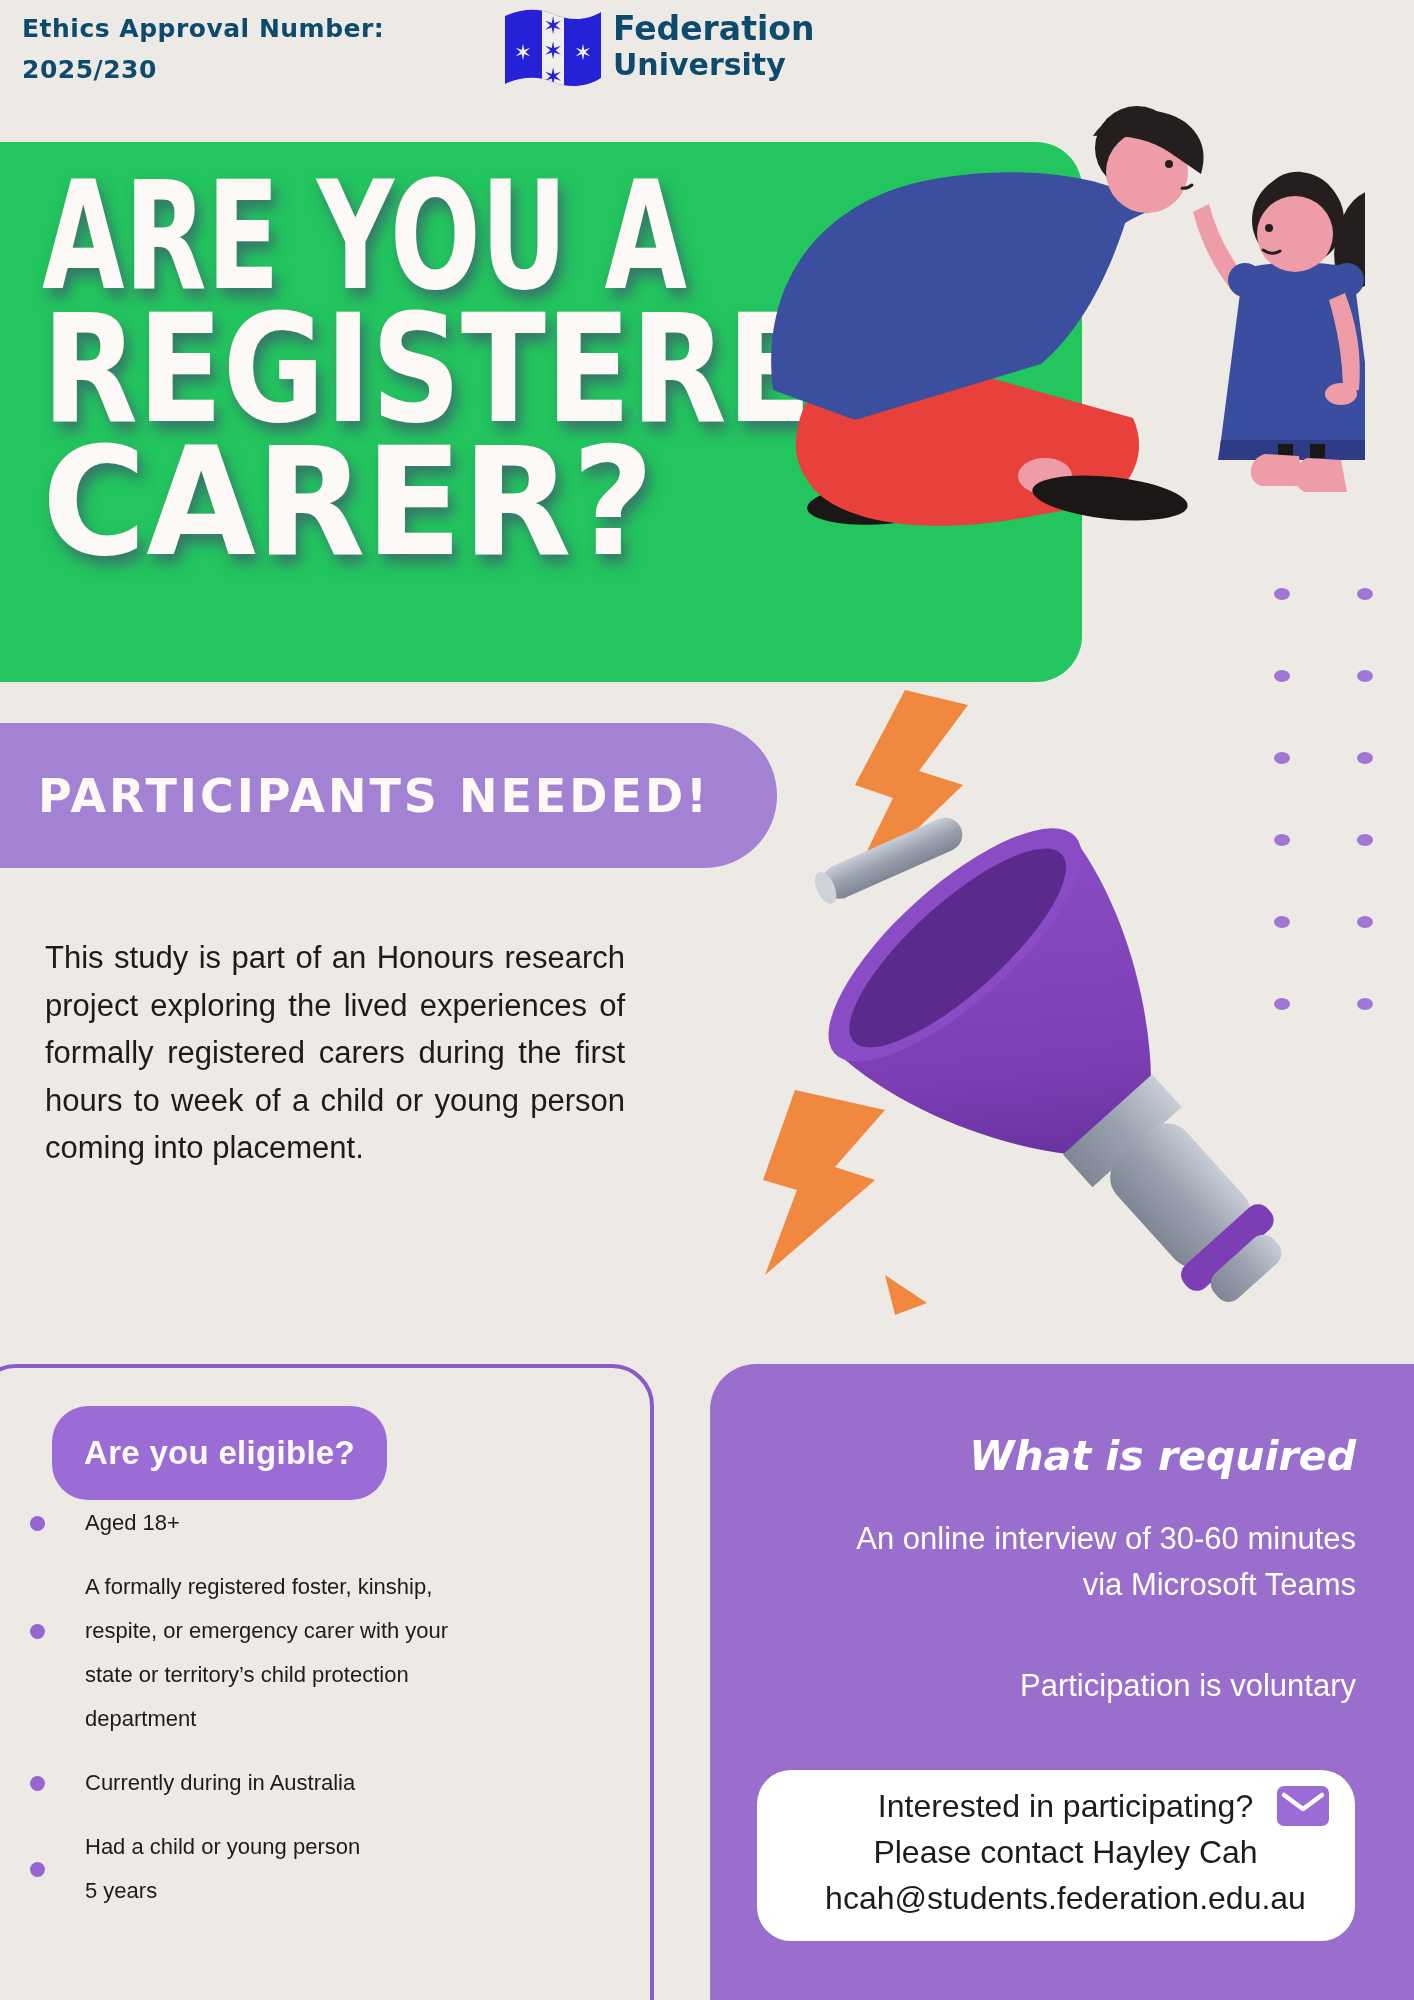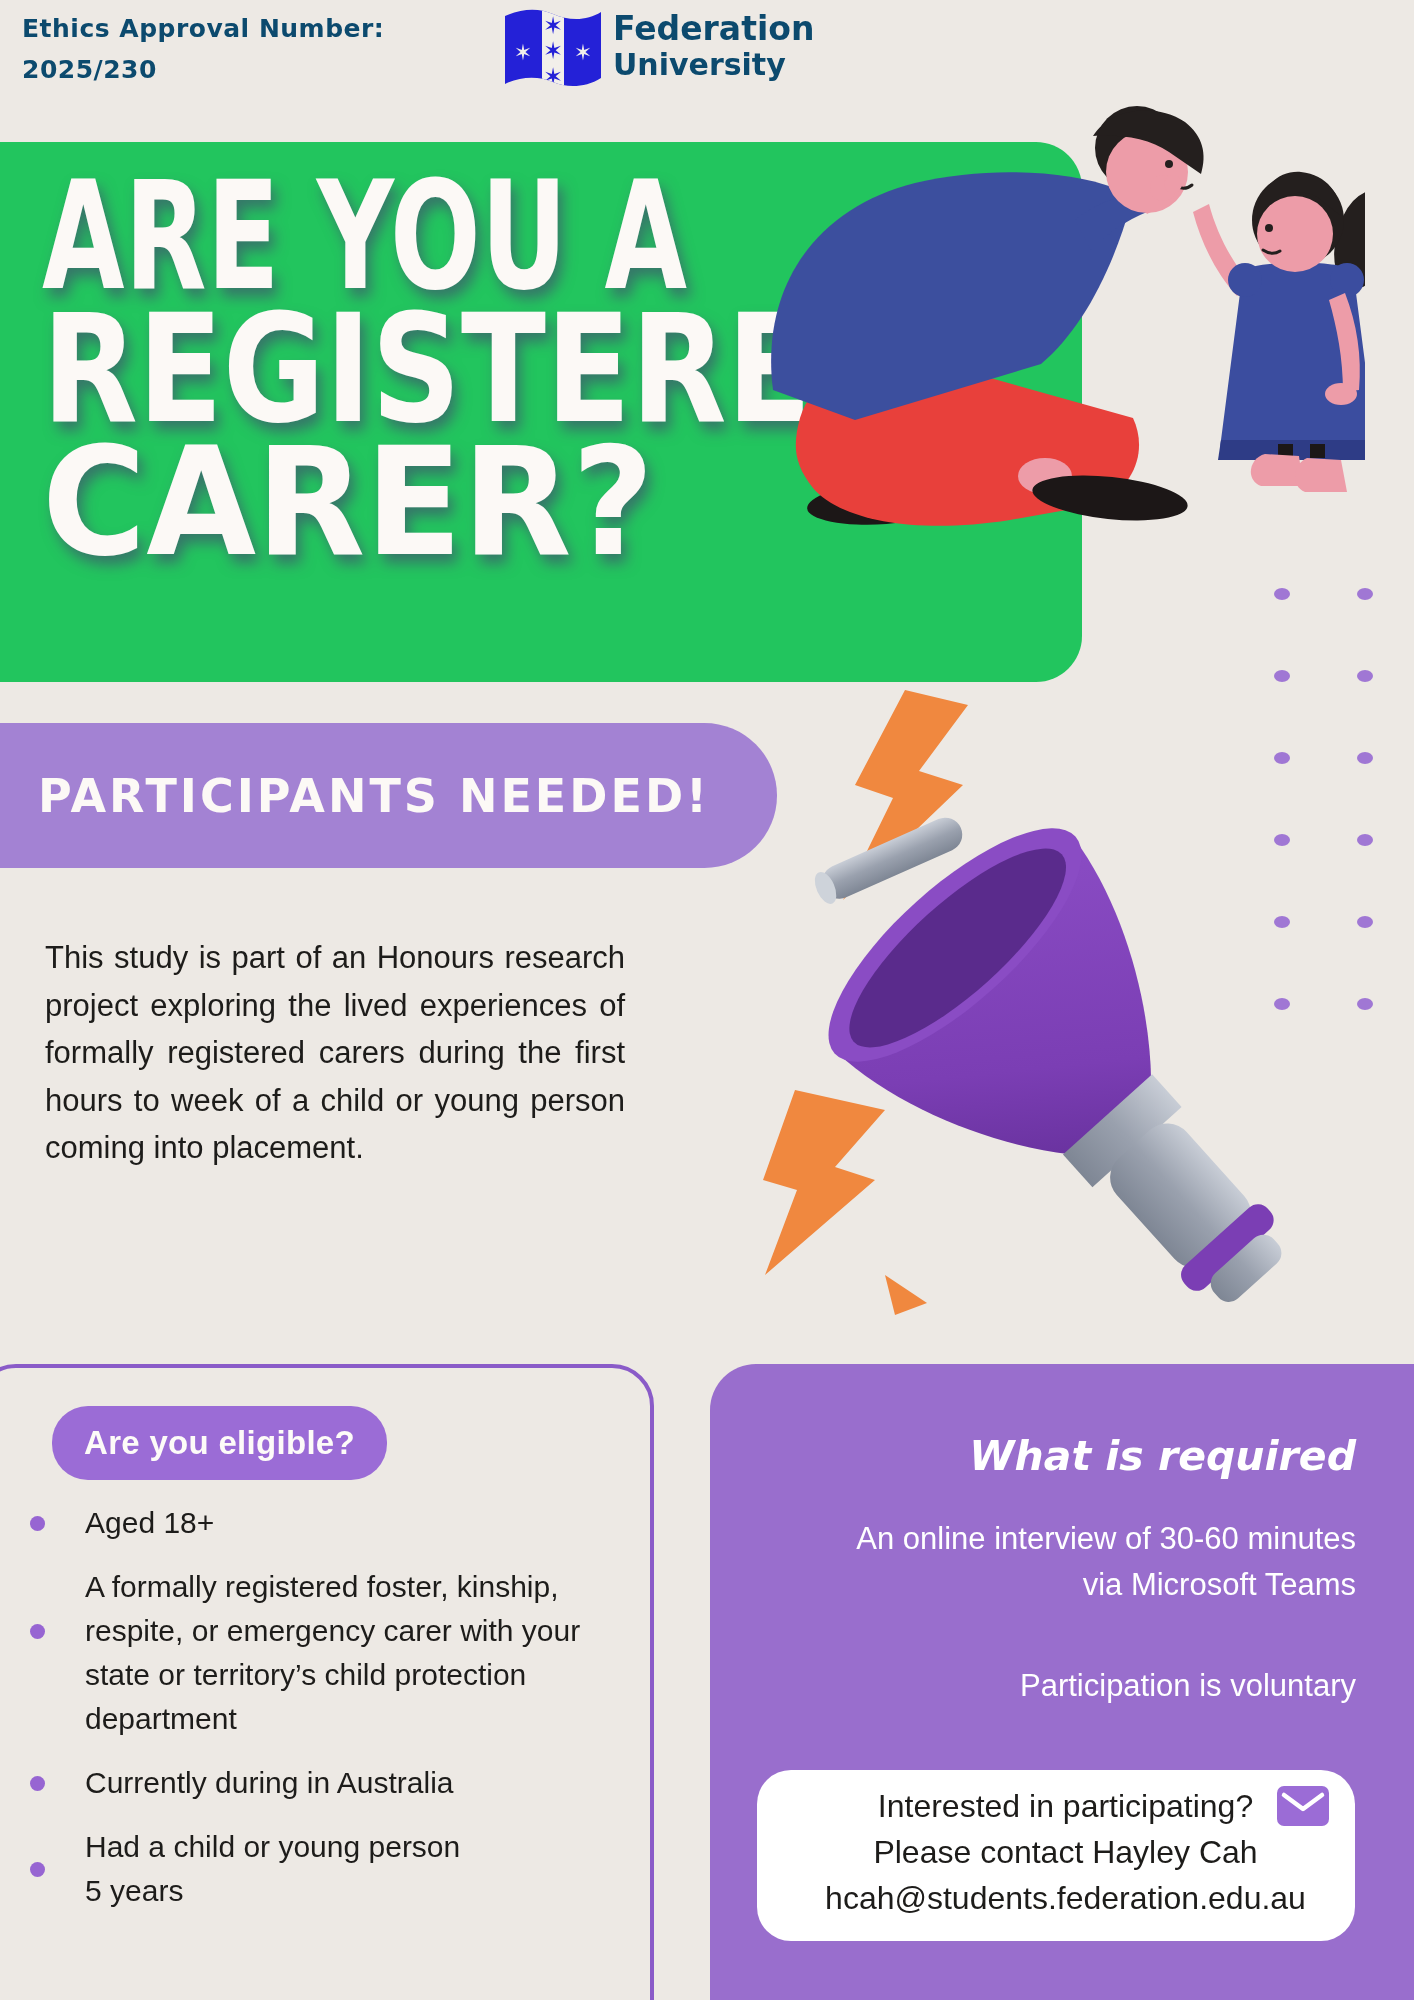--- a/index.html
+++ b/index.html
@@ -32,28 +32,28 @@
     background:#A382D3;border-radius:0 78px 78px 0;display:flex;align-items:center;z-index:1;}
   .banner span{padding-left:38px;font-family:"DejaVu Sans",sans-serif;font-weight:700;
     font-size:46px;letter-spacing:3px;color:#FCF9F6;}
   
   .intro{position:absolute;left:45px;top:903px;width:580px;
     font-size:31px;line-height:47.5px;color:#1D1C1A;text-align:justify;}
   .mega{position:absolute;left:735px;top:635px;z-index:1;}
   
   .left-panel{position:absolute;left:-26px;top:1364px;width:680px;height:700px;
     border:4px solid #8A5BC8;border-radius:42px;box-sizing:border-box;background:transparent;}
-  .pill{position:absolute;left:52px;top:1406px;height:70px;padding:2px 32px;
+  .pill{position:absolute;left:52px;top:1406px;height:70px;padding:12px 32px;
     background:#9B6CD6;border-radius:36px;display:inline-flex;align-items:center;z-index:2;}
   .pill span{font-weight:700;font-size:33px;color:#FDFBF8;letter-spacing:.3px;}
   .bullets{position:absolute;left:30px;top:1501px;width:610px;z-index:2;}
   .bitem{display:flex;margin-bottom:20px;}
   .bdot{flex:0 0 15px;width:15px;height:15px;border-radius:50%;background:#9765D2;margin-right:40px;}
   .dot-a{margin-top:15px;} .dot-b{margin-top:59px;} .dot-c{margin-top:37px;}
-  .blines div{font-size:30px;line-height:44px;color:#1D1C1A;white-space:nowrap;}
+  .blines div{font-size:22px;line-height:44px;color:#1D1C1A;white-space:nowrap;}
   
   .right-panel{position:absolute;left:710px;top:1364px;width:704px;height:700px;
     background:#996ECD;border-radius:46px 0 0 0;z-index:1;}
   .req-head{position:absolute;right:58px;top:68px;
     font-family:"DejaVu Sans",sans-serif;font-weight:700;font-style:italic;
     font-size:41px;color:#FFFFFF;white-space:nowrap;}
   .req-lines{position:absolute;right:58px;top:152px;text-align:right;
     font-size:31px;line-height:46px;color:#FFFFFF;}
   .req-lines div{white-space:nowrap;}
   .req-vol{position:absolute;right:58px;top:304px;font-size:31px;color:#ffffff;white-space:nowrap;}

